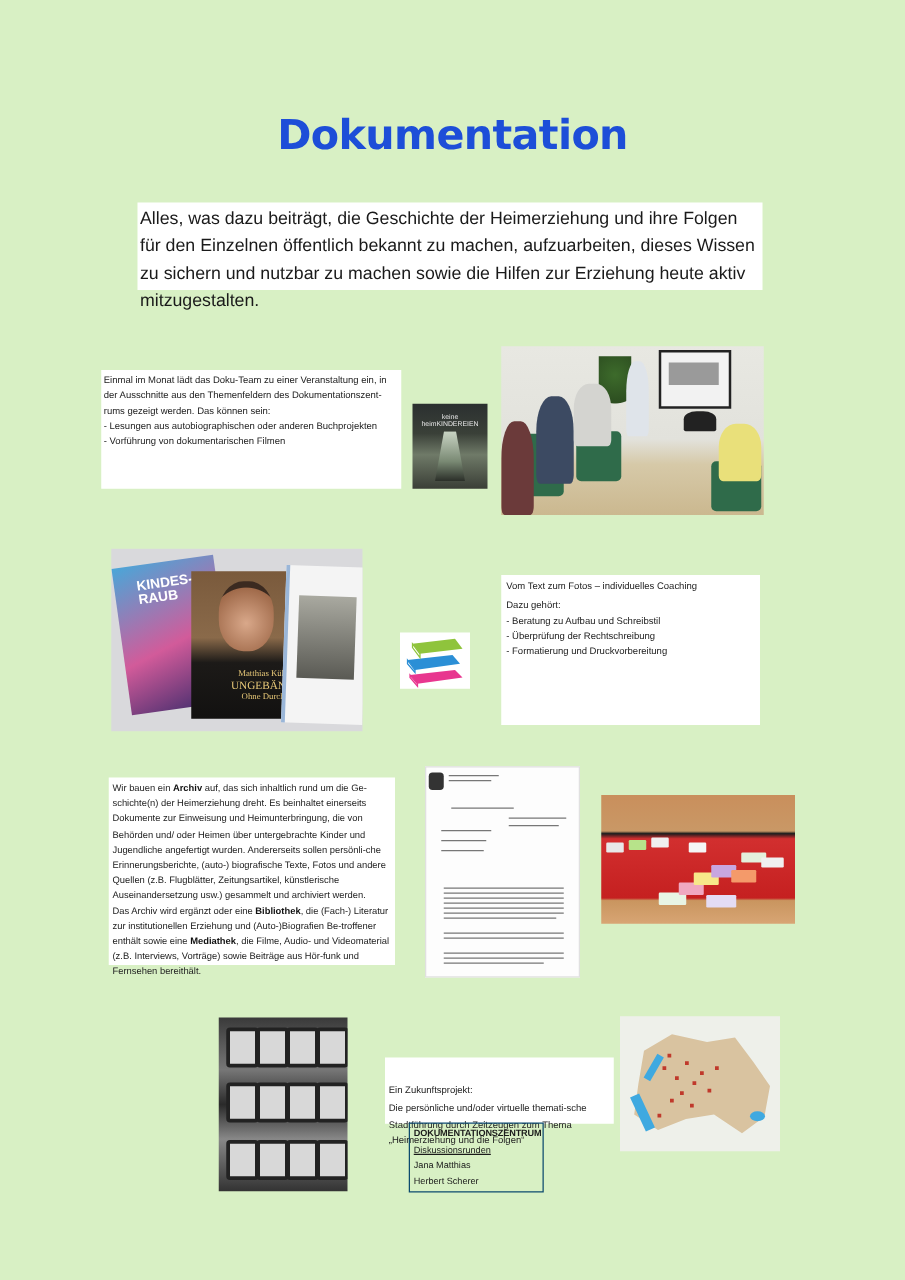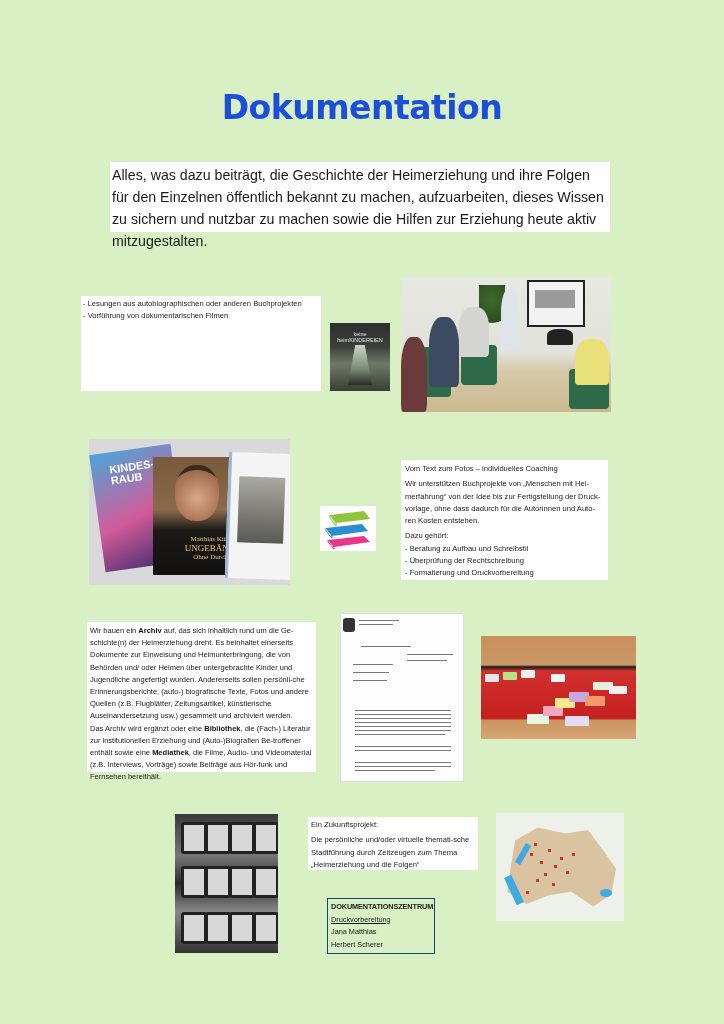--- a/index.html
+++ b/index.html
@@ -51,37 +51,38 @@
   .archive-text { left:87px; top:622px; width:229px; height:150px; padding:3px 3px; font-size:7.5px; line-height:12.2px; }
   .archive-text b { font-weight:bold; color:#111; }
   .doc-scan { left:340px; top:613px; width:122px; height:167px; background:#fdfdfd; border:1px solid #e0e0e0; }
   .doc-scan .logo { position:absolute; left:2px; top:4px; width:12px; height:14px; background:#333; border-radius:3px; }
   .doc-line { position:absolute; height:1px; background:#777; }
   .folders { left:481px; top:636px; width:155px; height:103px; background:linear-gradient(180deg,#c98f5c 0%,#c99866 28%,#1d1d1d 30%,#d22f2f 34%,#c52020 80%,#c9955f 82%,#d8a574 100%); }
   .tab { position:absolute; width:14px; height:8px; border-radius:1px; }
   
   .gym-photo { left:175px; top:814px; width:103px; height:139px; background:linear-gradient(180deg,#3a3a3a,#777 30%,#2a2a2a 50%,#888 70%,#333 100%); }
   .seat { position:absolute; width:20px; height:26px; background:#d8d8d8; border:3px solid #222; border-radius:3px; }
-  .future-text { left:308px; top:817px; width:170px; height:53px; padding:2px 3px; }
+  .future-text { left:308px; top:846px; width:183px; height:53px; padding:20px 3px; }
   .contact { left:327px; top:898px; width:108px; height:56px; border:1px solid #0c4a6e; background:transparent; padding:2px 3px; box-sizing:border-box; font-size:7.3px; line-height:12.5px; }
   .contact .c-head { font-weight:bold; letter-spacing:-0.1px; }
   .contact .c-sub { text-decoration:underline; }
   .map { left:496px; top:813px; width:128px; height:108px; background:#eef0ea; }
   .map .land { position:absolute; left:8px; top:10px; width:112px; height:88px; background:#d9c3a0; clip-path:polygon(10% 20%,30% 5%,55% 12%,75% 8%,88% 30%,100% 52%,96% 80%,80% 95%,60% 78%,40% 82%,20% 92%,3% 78%,6% 50%); }
   .map .water { position:absolute; background:#3fa9e0; }
   .dot { position:absolute; width:3px; height:3px; background:#c0392b; }
 </style>
 </head>
 <body>
 
 <div class="abs title">Dokumentation</div>
 
 <div class="abs intro">Alles, was dazu beiträgt, die Geschichte der Heimerziehung und ihre Folgen für den Einzelnen öffentlich bekannt zu machen, aufzuarbeiten, dieses Wissen zu sichern und nutzbar zu machen sowie die Hilfen zur Erziehung heute aktiv mitzugestalten.</div>
 
 <div class="abs box small event-text">
+  <p>Einmal im Monat lädt das Doku-Team zu einer Veranstaltung ein, in der Ausschnitte aus den Themenfeldern des Dokumentationszent-rums gezeigt werden. Das können sein:</p>
   <p>- Lesungen aus autobiographischen oder anderen Buchprojekten</p>
   <p>- Vorführung von dokumentarischen Filmen</p>
 </div>
 
 <div class="abs img cover">
   <div class="cover-title">keine heimKINDEREIEN</div>
   <div class="hall"></div>
 </div>
 
 <div class="abs img event-photo">
@@ -121,21 +122,20 @@
     <path d="M8 34 L14 41 L14 43 L8 36 Z" fill="#fff" stroke="#e8368f" stroke-width="1"></path>
     <path d="M6 22 L42 18 L48 25 L12 30 Z" fill="#2b8fd6"></path>
     <path d="M6 22 L12 30 L12 32 L6 25 Z" fill="#fff" stroke="#2b8fd6" stroke-width="1"></path>
     <path d="M10 9 L44 5 L50 13 L16 17 Z" fill="#8fc43c"></path>
     <path d="M10 9 L16 17 L16 20 L10 12 Z" fill="#fff" stroke="#8fc43c" stroke-width="1"></path>
   </svg>
 </div>
 
 <div class="abs box small coach-text">
   <p>Vom Text zum Fotos – individuelles Coaching</p>
-  <p class="gap">Wir unterstützen Buchprojekte von „Menschen mit Hei-merfahrung“ von der Idee bis zur Fertigstellung der Druck-vorlage, ohne dass dadurch für die Autorinnen und Auto-ren Kosten entstehen.</p>
   <p class="gap">Dazu gehört:</p>
   <p>- Beratung zu Aufbau und Schreibstil</p>
   <p>- Überprüfung der Rechtschreibung</p>
   <p>- Formatierung und Druckvorbereitung</p>
 </div>
 
 <div class="abs box archive-text">
   <span>Wir bauen ein </span><b>Archiv</b><span> auf, das sich inhaltlich rund um die Ge-schichte(n) der Heimerziehung dreht. Es beinhaltet einerseits Dokumente zur Einweisung und Heimunterbringung, die von Behörden und/ oder Heimen über untergebrachte Kinder und Jugendliche angefertigt wurden. Andererseits sollen persönli-che Erinnerungsberichte, (auto-) biografische Texte, Fotos und andere Quellen (z.B. Flugblätter, Zeitungsartikel, künstlerische Auseinandersetzung usw.) gesammelt und archiviert werden.</span>
   <br>
   <span>Das Archiv wird ergänzt oder eine </span><b>Bibliothek</b><span>, die (Fach-) Literatur zur institutionellen Erziehung und (Auto-)Biografien Be-troffener enthält sowie eine </span><b>Mediathek</b><span>, die Filme, Audio- und Videomaterial (z.B. Interviews, Vorträge) sowie Beiträge aus Hör-funk und Fernsehen bereithält.</span>
@@ -195,21 +195,21 @@
   <div class="seat" style="left:78px;top:98px;"></div>
 </div>
 
 <div class="abs box small future-text">
   <p>Ein Zukunftsprojekt:</p>
   <p class="gap">Die persönliche und/oder virtuelle themati-sche Stadtführung durch Zeitzeugen zum Thema „Heimerziehung und die Folgen“</p>
 </div>
 
 <div class="abs contact">
   <div class="c-head">DOKUMENTATIONSZENTRUM</div>
-  <div class="c-sub">Druckvorbereitung</div>
+  <div class="c-sub">Diskussionsrunden</div>
   <div>Jana Matthias</div>
   <div>Herbert Scherer</div>
 </div>
 
 <div class="abs img map">
   <div class="land"></div>
   <div class="water" style="left:24px;top:30px;width:6px;height:22px;transform:rotate(30deg);"></div>
   <div class="water" style="left:14px;top:62px;width:8px;height:30px;transform:rotate(-25deg);"></div>
   <div class="water" style="left:104px;top:76px;width:12px;height:8px;border-radius:50%;"></div>
   <div class="dot" style="left:34px;top:40px;"></div>

